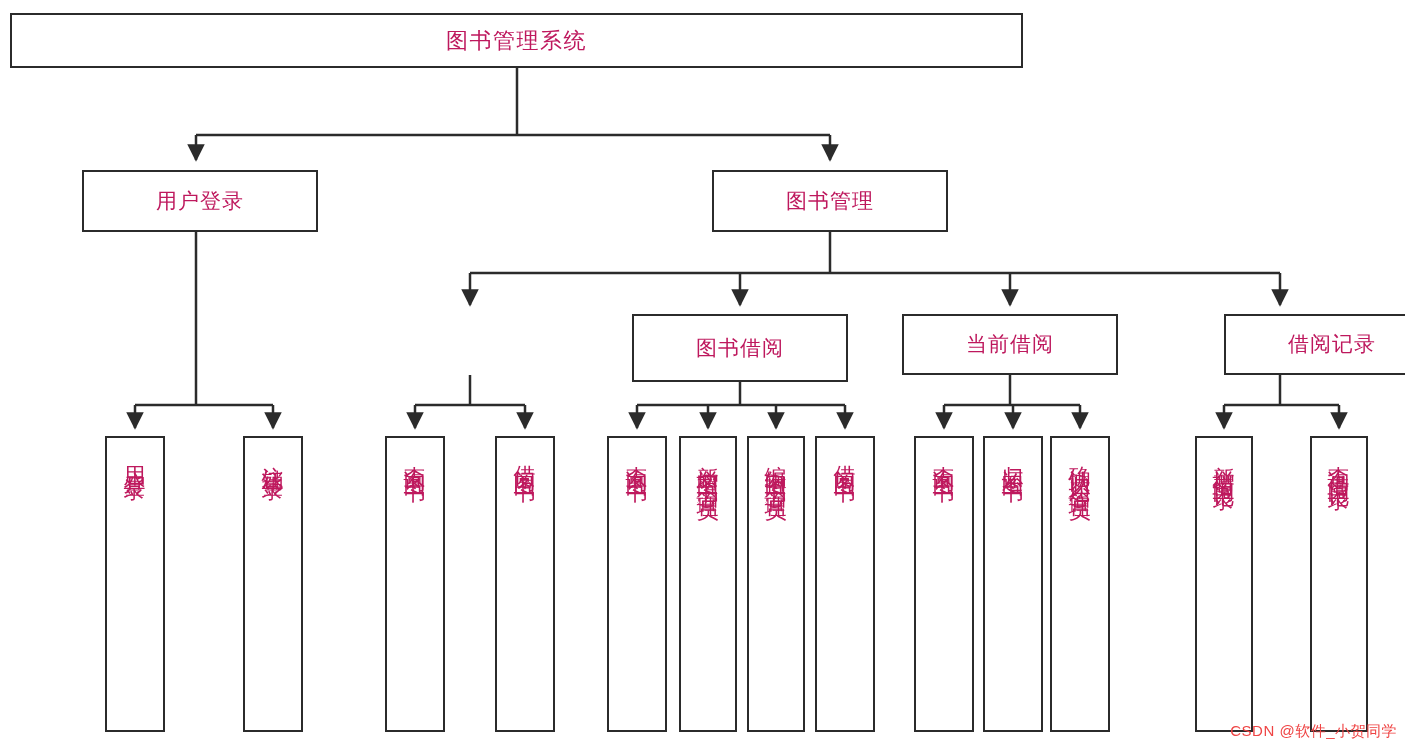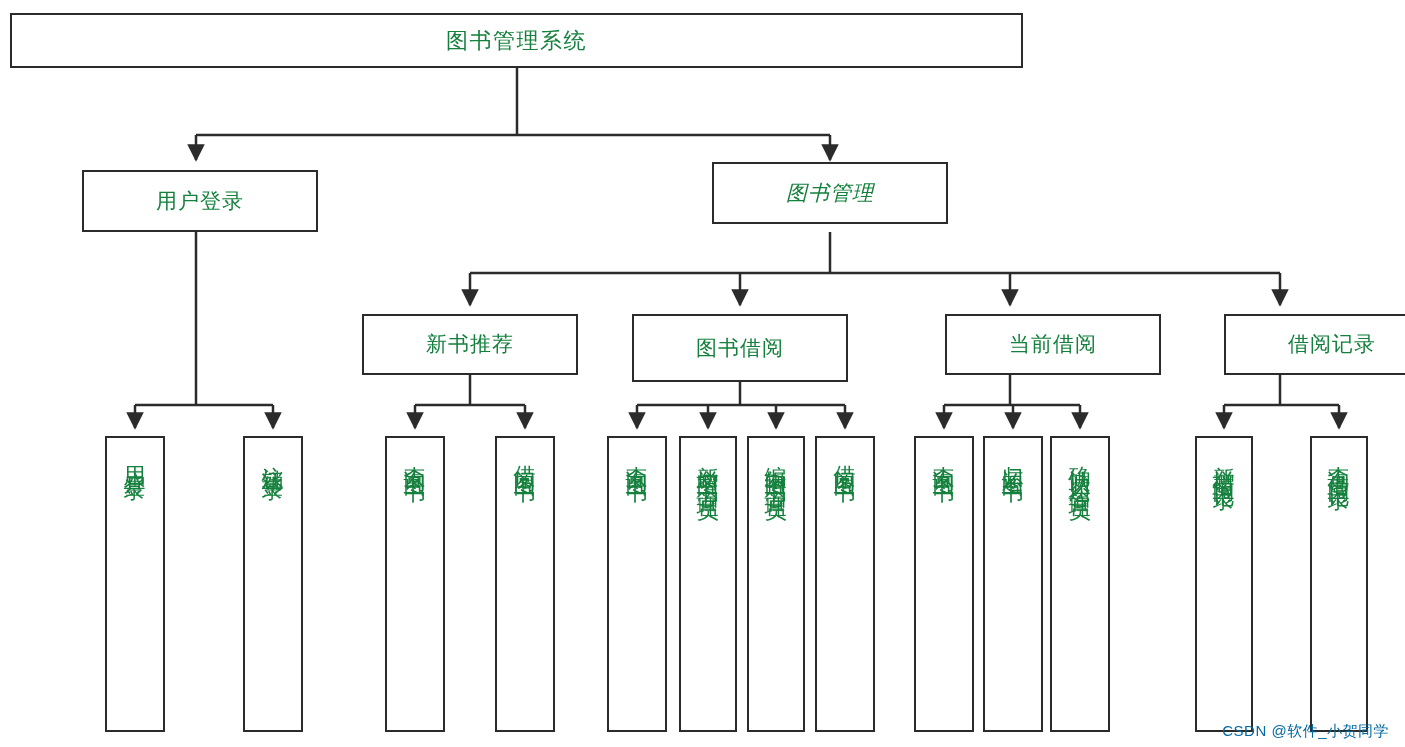--- a/index.html
+++ b/index.html
@@ -9,21 +9,21 @@
   svg#wires{position:absolute;left:0;top:0;width:1405px;height:747px;}
 
   .node{
     position:absolute;
     box-sizing:border-box;
     border:2px solid #2b2b2b;
     background:#ffffff;
     display:flex;
     align-items:center;
     justify-content:center;
-    color:#15803d;
+    color:#be185d;
   }
   .node .lbl{
     display:block;
     text-align:center;
     line-height:1.18;
     white-space:pre;
   }
   
   .h-node .lbl{font-size:21px;letter-spacing:1px;}
   #root .lbl{font-size:22px;letter-spacing:1.5px;}
@@ -35,24 +35,24 @@
     text-orientation:upright;
     font-size:22px;
     line-height:1.05;
     letter-spacing:5px;
     white-space:nowrap;
     margin:0 auto;
   }
 
   #watermark{
     position:absolute;
-    right:16px;
+    right:8px;
     bottom:6px;
     font-size:15px;
-    color:#0369a1;
+    color:#ef4444;
     letter-spacing:0.5px;
     white-space:nowrap;
     pointer-events:none;
   }
 </style>
 </head>
 <body>
 
 <div id="canvas">
 
@@ -106,31 +106,28 @@
     </g>
   </svg>
 
   <div class="node h-node" id="root" style="left:10px;top:13px;width:1013px;height:55px;">
     <span class="lbl">图书管理系统</span>
   </div>
 
   <div class="node h-node" style="left:82px;top:170px;width:236px;height:62px;">
     <span class="lbl">用户登录</span>
   </div>
-  <div class="node h-node" style="left:712px;top:162px;width:236px;height:62px;font-style:italic;">
+  <div class="node h-node" style="left:712px;top:170px;width:236px;height:62px;">
     <span class="lbl">图书管理</span>
   </div>
 
-  <div class="node h-node" style="left:362px;top:314px;width:216px;height:61px;">
-    <span class="lbl">新书推荐</span>
-  </div>
   <div class="node h-node" style="left:632px;top:314px;width:216px;height:68px;">
     <span class="lbl">图书借阅</span>
   </div>
-  <div class="node h-node" style="left:945px;top:314px;width:216px;height:61px;">
+  <div class="node h-node" style="left:902px;top:314px;width:216px;height:61px;">
     <span class="lbl">当前借阅</span>
   </div>
   <div class="node h-node" style="left:1224px;top:314px;width:216px;height:61px;">
     <span class="lbl">借阅记录</span>
   </div>
 
   <div class="node v-node" style="left:105px;top:436px;width:60px;height:296px;">
     <span class="lbl">用户登录</span>
   </div>
   <div class="node v-node" style="left:243px;top:436px;width:60px;height:296px;">

